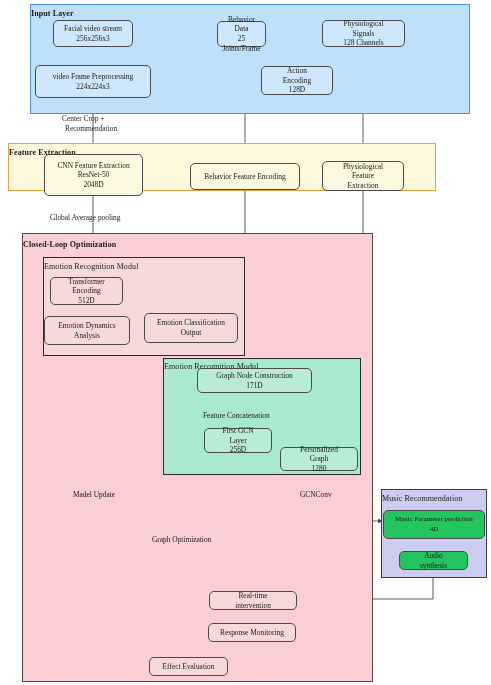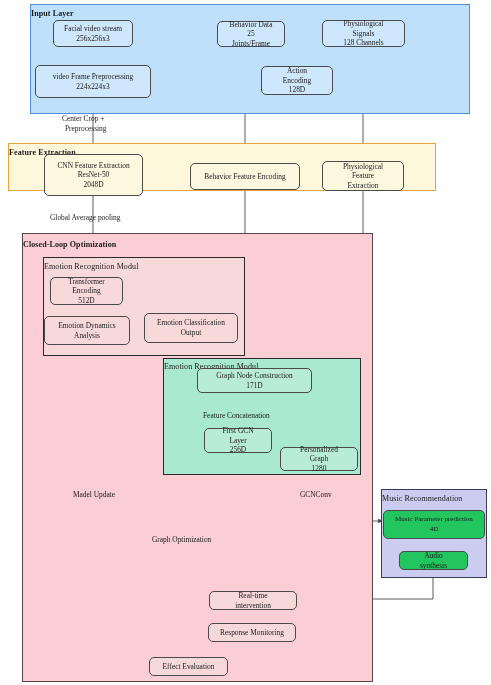--- a/index.html
+++ b/index.html
@@ -105,21 +105,21 @@
     </span>
   </div>
 
   <div class="node n-blue" style="left:35px;top:65px;width:116px;height:33px;">
     <span>
       <span>video Frame Preprocessing</span>
       <span>224x224x3</span>
     </span>
   </div>
 
-  <div class="node n-blue" style="left:217px;top:21px;width:68px;height:26px;">
+  <div class="node n-blue" style="left:217px;top:21px;width:49px;height:26px;">
     <span>
       <span>Behavior Data</span>
       <span>25 Joints/Frame</span>
     </span>
   </div>
 
   <div class="node n-blue" style="left:261px;top:66px;width:72px;height:29px;">
     <span>
       <span>Action Encoding</span>
       <span>128D</span>
@@ -128,21 +128,21 @@
 
   <div class="node n-blue" style="left:322px;top:20px;width:83px;height:27px;">
     <span>
       <span>Physiological Signals</span>
       <span>128 Channels</span>
     </span>
   </div>
 
 
   <div class="edge-label" style="left:62px;top:114px;">Center Crop +</div>
-  <div class="edge-label" style="left:65px;top:124px;">Preprocessing</div>
+  <div class="edge-label" style="left:65px;top:124px;">Recommendation</div>
 
   <div class="container yellow-fill" style="left:8px;top:143px;width:428px;height:48px;">
     <div class="cont-title">Feature Extraction</div>
   </div>
 
   <div class="node n-yellow" style="left:44px;top:154px;width:99px;height:42px;">
     <span>
       <span>CNN Feature Extraction</span>
       <span>ResNet-50</span>
       <span>2048D</span>

